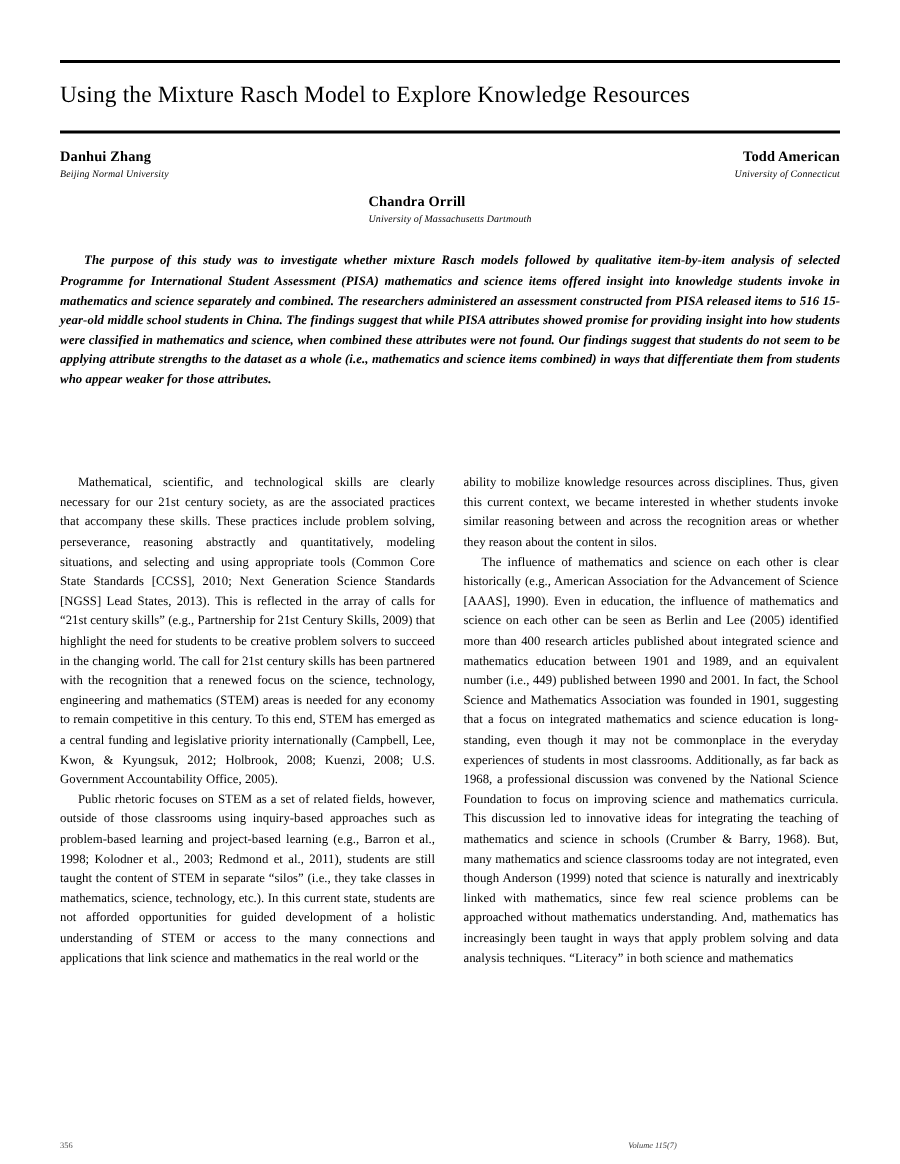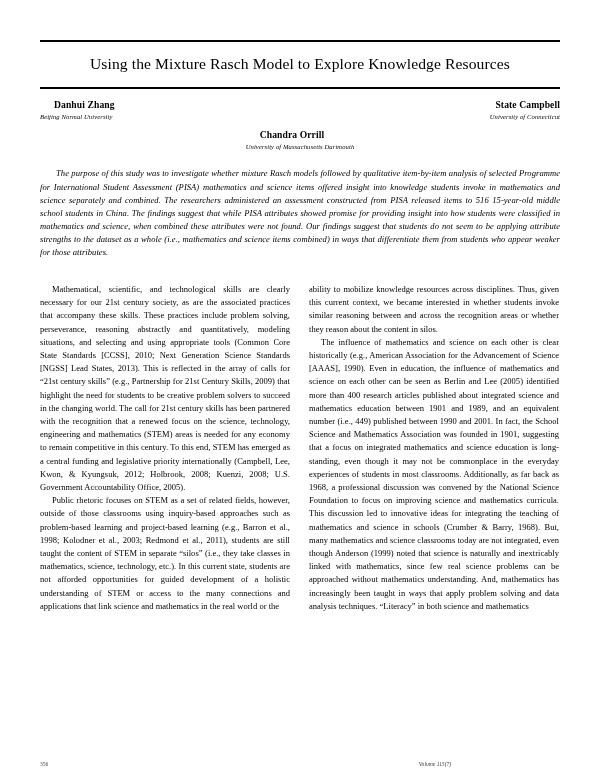--- a/index.html
+++ b/index.html
@@ -27,21 +27,21 @@
   
   .title-block {
     margin-top: 40px;
     border-top: 2.5px solid #000;
     border-bottom: 2.5px solid #000;
     padding: 11px 0 12px 0;
   }
   .title {
     font-size: 15.6px;
     line-height: 1.42;
-    text-align: center;
+    text-align: left;
     font-weight: normal;
     letter-spacing: 0.1px;
     margin: 0;
   }
   .title .line { display: block; }
 
   
   .authors {
     margin-top: 10px;
   }
@@ -50,57 +50,57 @@
     justify-content: space-between;
     align-items: flex-start;
   }
   .author-block { }
   .author-block.right { text-align: right; }
   .author-name {
     font-size: 9.6px;
     font-weight: bold;
     line-height: 1.35;
     letter-spacing: 0.1px;
-    margin-left: 14px;
   }
   .author-affil {
     font-size: 6.6px;
     font-style: italic;
     line-height: 1.4;
     letter-spacing: 0.1px;
   }
   .author-row.second {
     margin-top: 8px;
     justify-content: center;
   }
 
   
   .abstract {
     margin-top: 16px;
     font-size: 8.55px;
     font-style: italic;
-    font-weight: normal;
+    font-weight: bold;
     line-height: 1.53;
     text-align: justify;
     text-indent: 16px;
     letter-spacing: 0.05px;
   }
 
   
   .columns {
     margin-top: 24px;
     display: flex;
     gap: 19px;
   }
   .col {
     width: 250px;
     font-size: 8.5px;
     line-height: 1.555;
     text-align: justify;
     letter-spacing: 0.02px;
+    margin-top: 32px;
   }
   .col p {
     margin: 0;
     text-indent: 12px;
   }
   .col p.noindent { text-indent: 0; }
 
   
   .footer {
     position: absolute;
@@ -140,21 +140,21 @@
     </h1>
   </div>
 
   <div class="authors">
     <div class="author-row">
       <div class="author-block">
         <div class="author-name">Danhui Zhang</div>
         <div class="author-affil">Beijing Normal University</div>
       </div>
       <div class="author-block right">
-        <div class="author-name">State Campbell</div>
+        <div class="author-name">Todd American</div>
         <div class="author-affil">University of Connecticut</div>
       </div>
     </div>
     <div class="author-row second">
       <div class="author-block">
         <div class="author-name">Chandra Orrill</div>
         <div class="author-affil">University of Massachusetts Dartmouth</div>
       </div>
     </div>
   </div>

